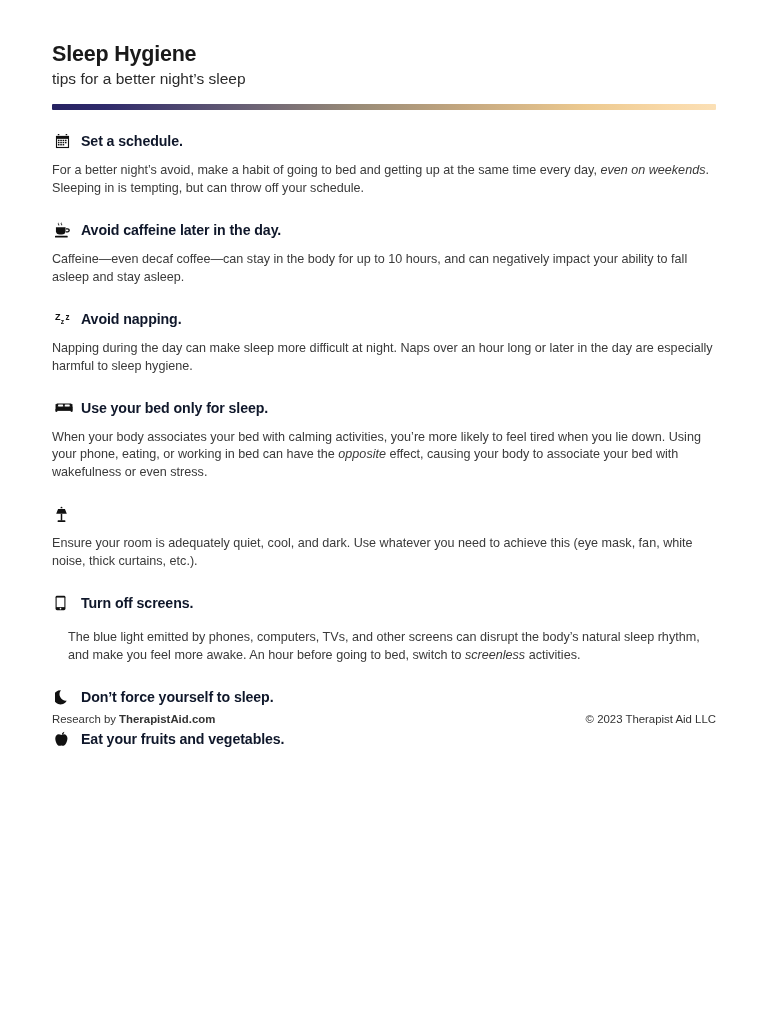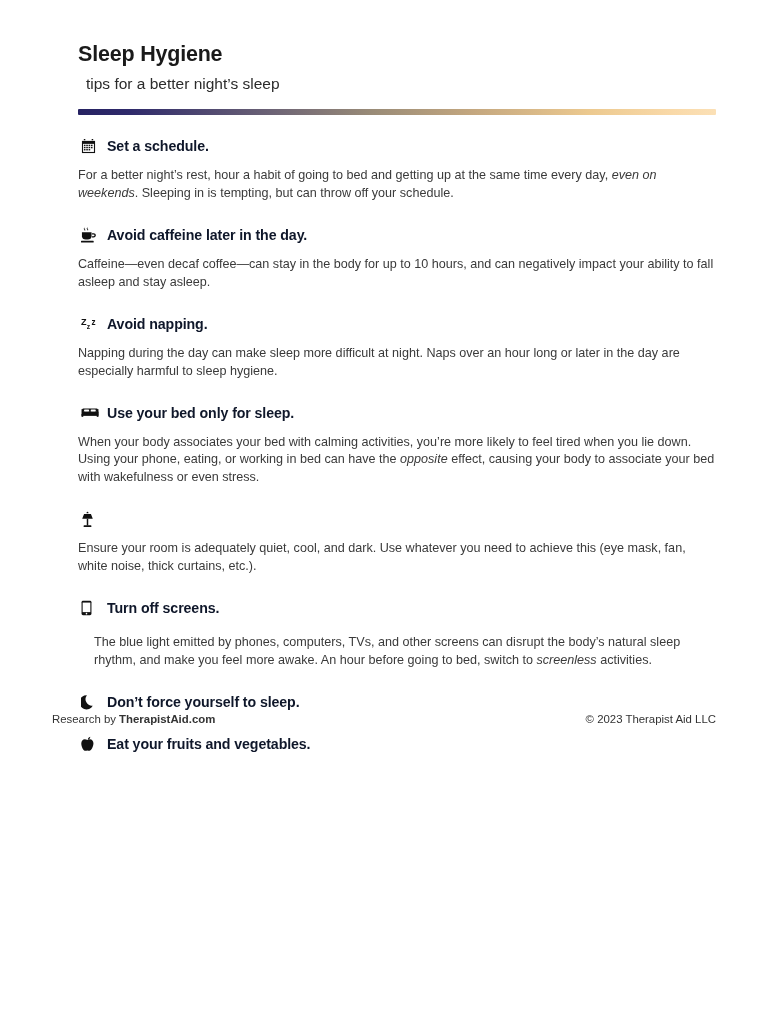--- a/index.html
+++ b/index.html
@@ -12,38 +12,38 @@
     height: 1024px;
     font-family: "Liberation Sans", sans-serif;
     color: #231f20;
     overflow: hidden;
     position: relative;
   }
   .page {
     width: 768px;
     height: 763px;
     box-sizing: border-box;
-    padding: 38px 52px 0 78px;
+    padding: 38px 52px 0 52px;
     position: relative;
     background: #fff;
   }
   
   .header { padding-top: 4px; }
   .doc-title {
     font-size: 21.5px;
     font-weight: bold;
     letter-spacing: -0.2px;
     margin: 0 0 3px 0;
     line-height: 1.15;
     color: #1a1a1a;
   }
   .doc-subtitle {
     font-size: 15.5px;
     font-weight: normal;
-    margin: 8px;
+    margin: 0;
     line-height: 1.2;
     color: #2b2b2b;
   }
   .rule {
     height: 6px;
     margin-top: 16px;
     margin-bottom: 0;
     border-radius: 1px;
     background: linear-gradient(to right, #262262 0%, #2f2a6b 8%, #6b6275 30%, #998b77 46%, #c4a77f 62%, #ecc98f 80%, #f9d9a8 93%, #fbe0b6 100%);
   }
@@ -126,21 +126,21 @@
                 <rect x="8.1" y="8.4" width="1.7" height="1.5"></rect>
                 <rect x="10.6" y="8.4" width="1.7" height="1.5"></rect>
                 <rect x="3.1" y="10.7" width="1.7" height="1.5"></rect>
                 <rect x="5.6" y="10.7" width="1.7" height="1.5"></rect>
                 <rect x="8.1" y="10.7" width="1.7" height="1.5"></rect>
               </g>
             </svg>
           </span>
           <span class="tip-title">Set a schedule.</span>
         </div>
-        <p class="tip-body" style="margin: 0px;"><span>For a better night’s rest, hour a habit of going to bed and getting up at the same time every day, </span><em>even on weekends</em><span>. Sleeping in is tempting, but can throw off your schedule.</span></p>
+        <p class="tip-body" style="margin: 0px;"><span>For a better night’s avoid, make a habit of going to bed and getting up at the same time every day, </span><em>even on weekends</em><span>. Sleeping in is tempting, but can throw off your schedule.</span></p>
       </div>
       <div class="tip">
         <div class="tip-head">
           <span class="tip-icon">
             <svg width="16" height="17" viewBox="0 0 17 18" fill="currentColor">
               <path d="M4.2 0.4c-.9.9-.2 1.6.2 2.2.4.6.3 1.1-.3 1.6.1-1-.9-1.3-1.1-2.1-.2-.8.4-1.3 1.2-1.7z"></path>
               <path d="M7.3 0.2c-.9.9-.2 1.6.2 2.2.4.6.3 1.1-.3 1.6.1-1-.9-1.3-1.1-2.1-.2-.8.4-1.3 1.2-1.7z"></path>
               <path d="M1 5.6h10.2v4.1c0 2.1-1.7 3.5-3.9 3.5H4.9c-2.2 0-3.9-1.4-3.9-3.5V5.6z"></path>
               <path d="M11.6 6.6h1.9c1.3 0 2.3.9 2.3 2.2s-1 2.2-2.3 2.2h-1.9V9.7h1.8c.6 0 1-.4 1-.9s-.4-.9-1-.9h-1.8V6.6z"></path>
               <rect x="0" y="14.5" width="13.5" height="1.9" rx="0.6"></rect>

